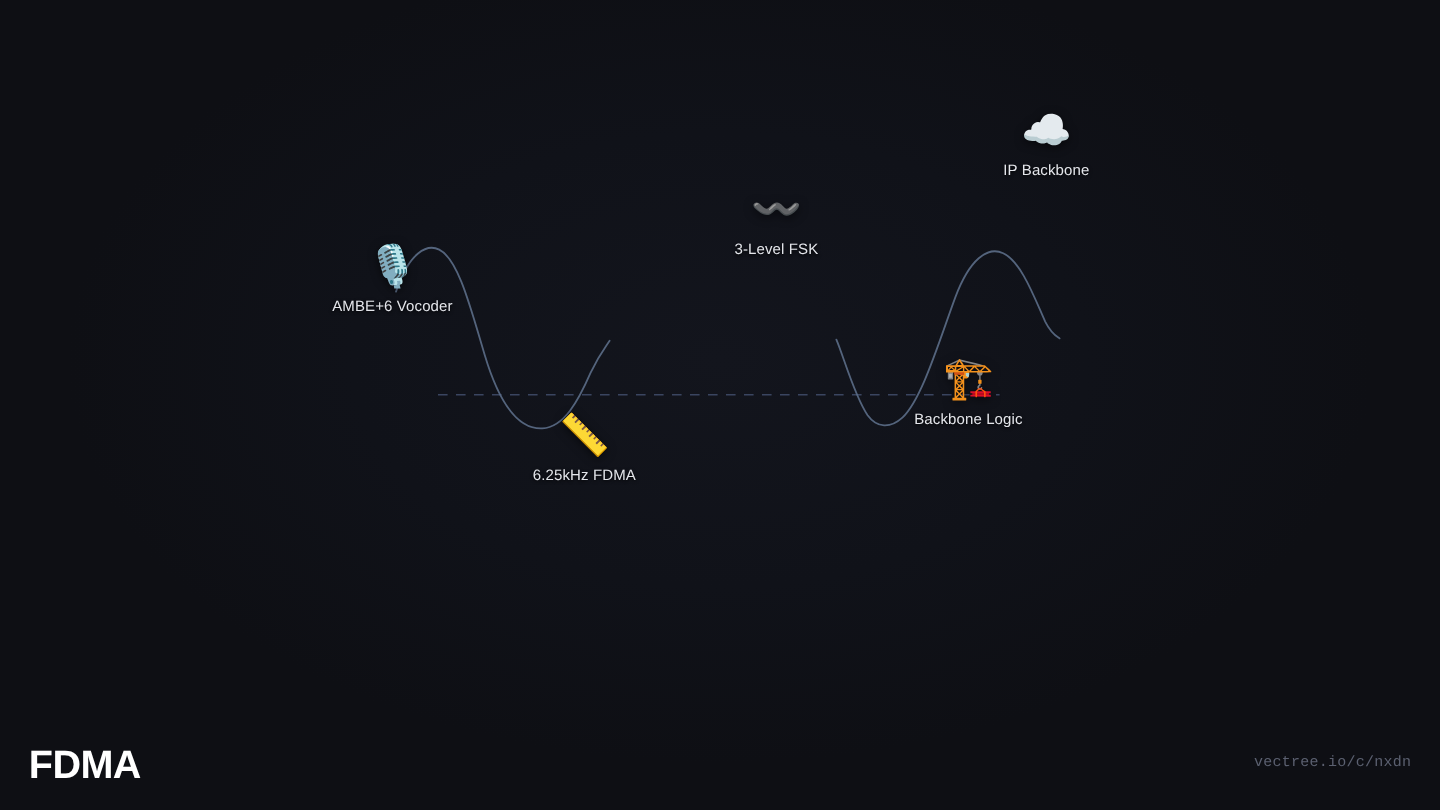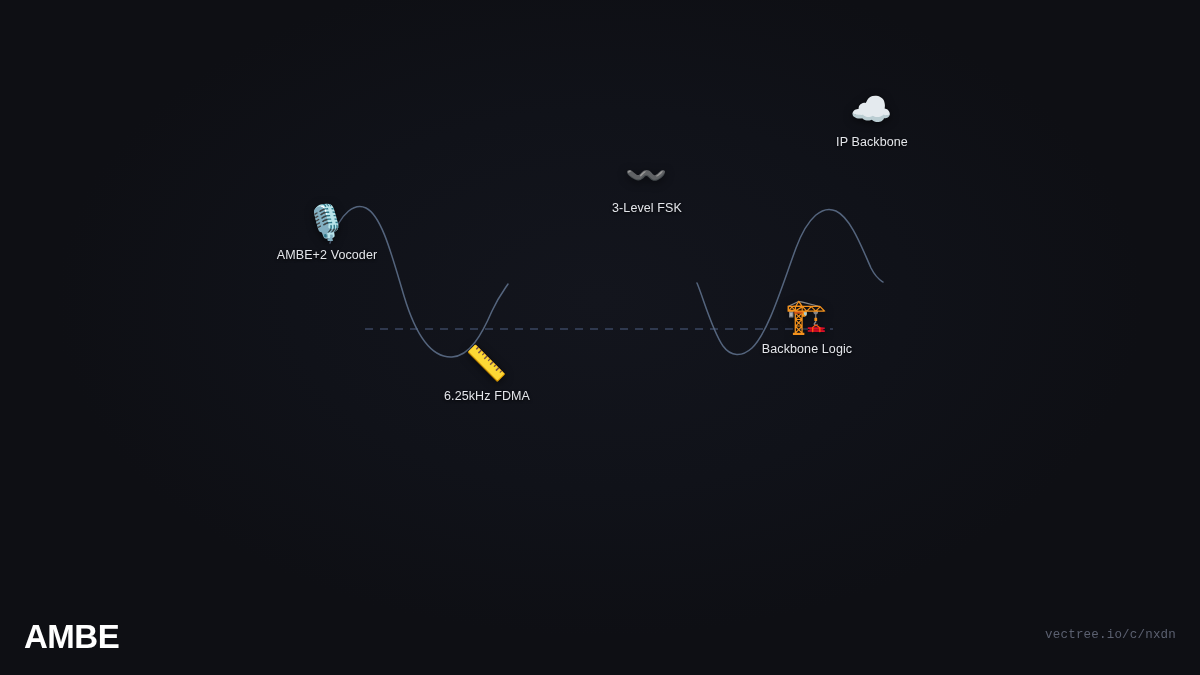--- a/index.html
+++ b/index.html
@@ -121,21 +121,21 @@
              C 703 297, 712 330, 723 346
              C 731 357, 742 357, 752 348
              C 768 333, 782 286, 796 248
              C 808 216, 823 205, 836 211
              C 851 218, 862 248, 871 268
              C 876 278, 880 280, 883 282" fill="none" stroke="#5a6b86" stroke-width="1.5" stroke-linecap="round" opacity="0.92"></path>
   </svg>
 
   <div class="node" style="left:327px; top:232px;">
     <div class="node-icon">🎙️</div>
-    <div class="node-label">AMBE+2 Vocoder</div>
+    <div class="node-label">AMBE+6 Vocoder</div>
   </div>
 
   <div class="node" style="left:487px; top:373px;">
     <div class="node-icon">📏</div>
     <div class="node-label">6.25kHz FDMA</div>
   </div>
 
   <div class="node" style="left:647px; top:185px;">
     <div class="node-icon">〰️</div>
     <div class="node-label">3-Level FSK</div>
@@ -145,17 +145,17 @@
     <div class="node-icon">🏗️</div>
     <div class="node-label">Backbone Logic</div>
   </div>
 
   <div class="node" style="left:872px; top:119px;">
     <div class="node-icon">☁️</div>
     <div class="node-label">IP Backbone</div>
   </div>
 
 
-  <div id="page-title">AMBE</div>
+  <div id="page-title">FDMA</div>
 
   <div id="site-url">vectree.io/c/nxdn</div>
 
 </div>
 
 </body></html>

